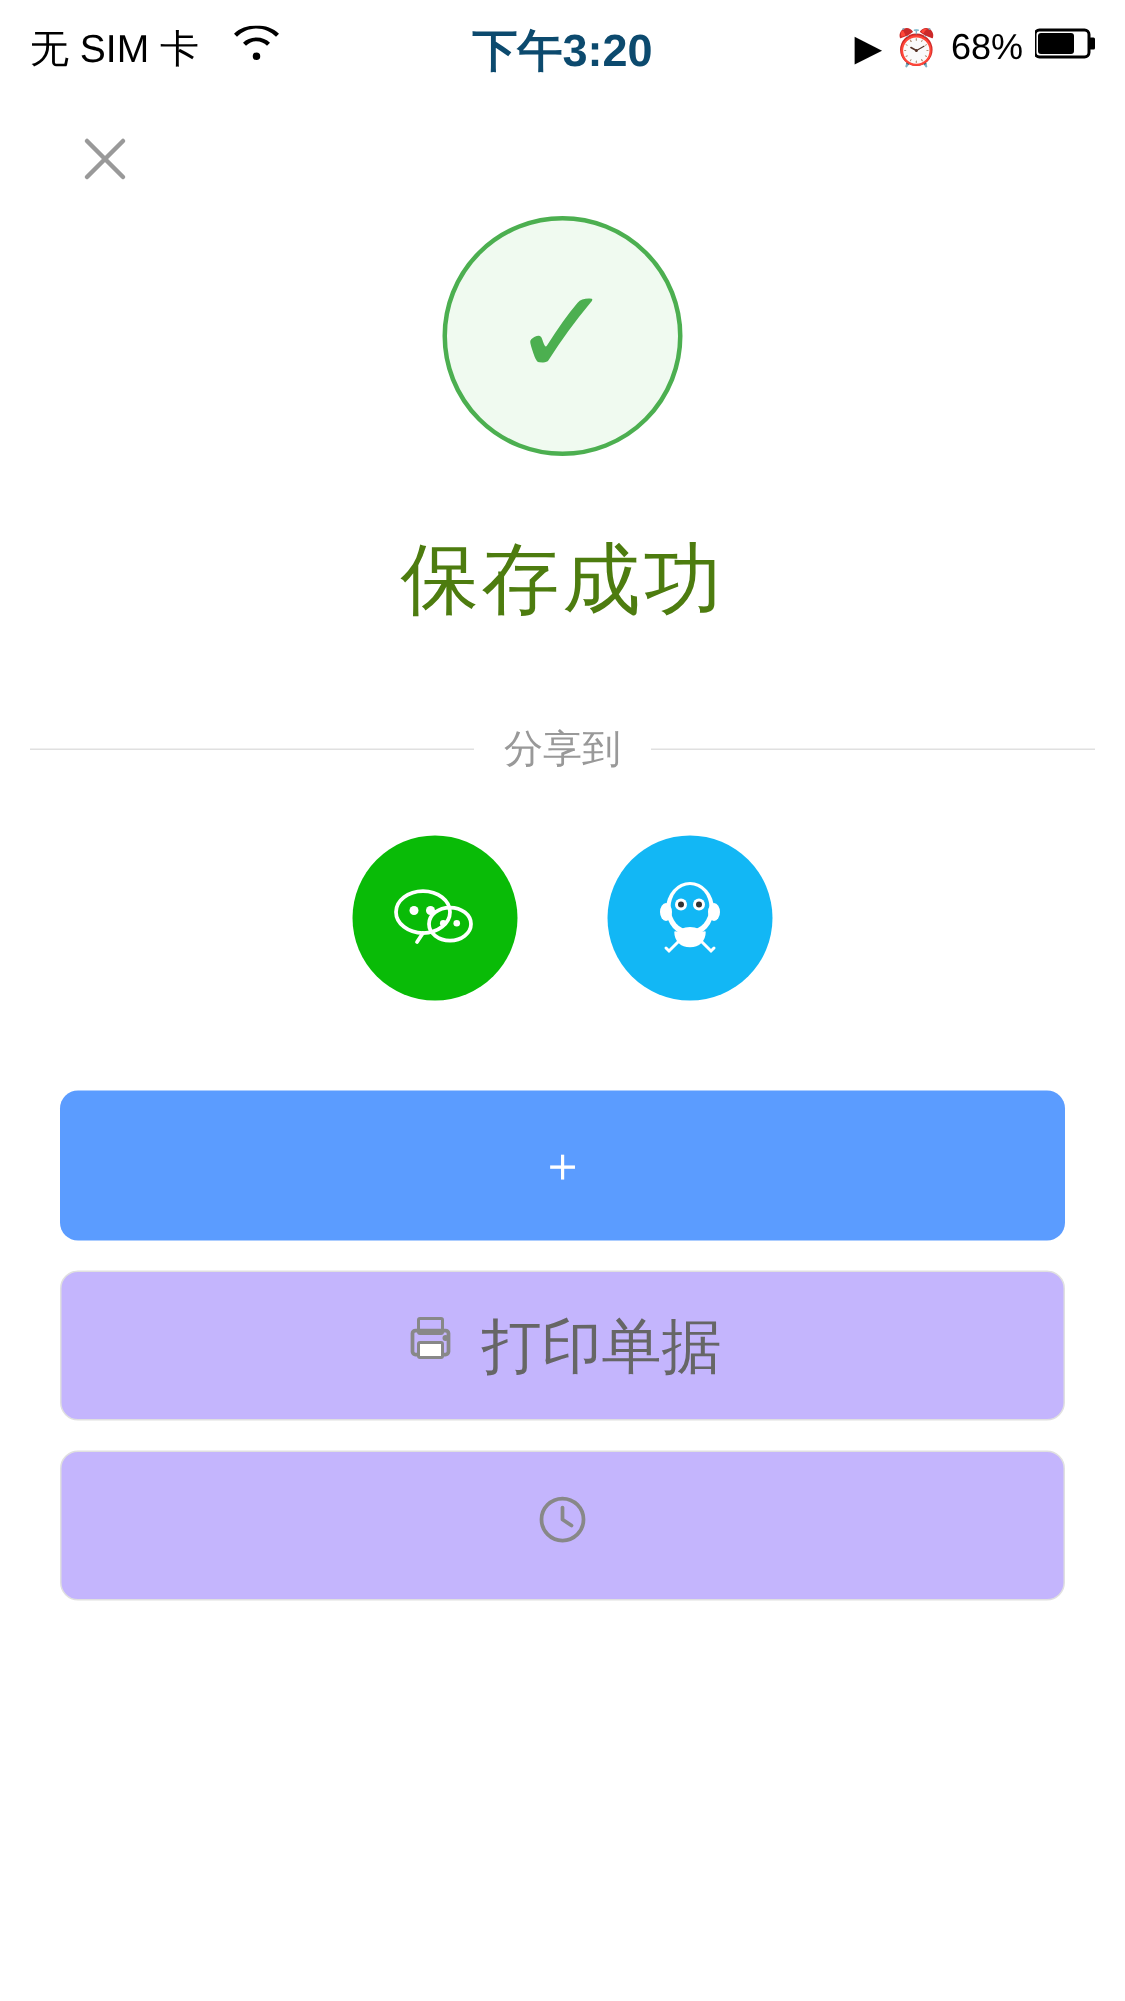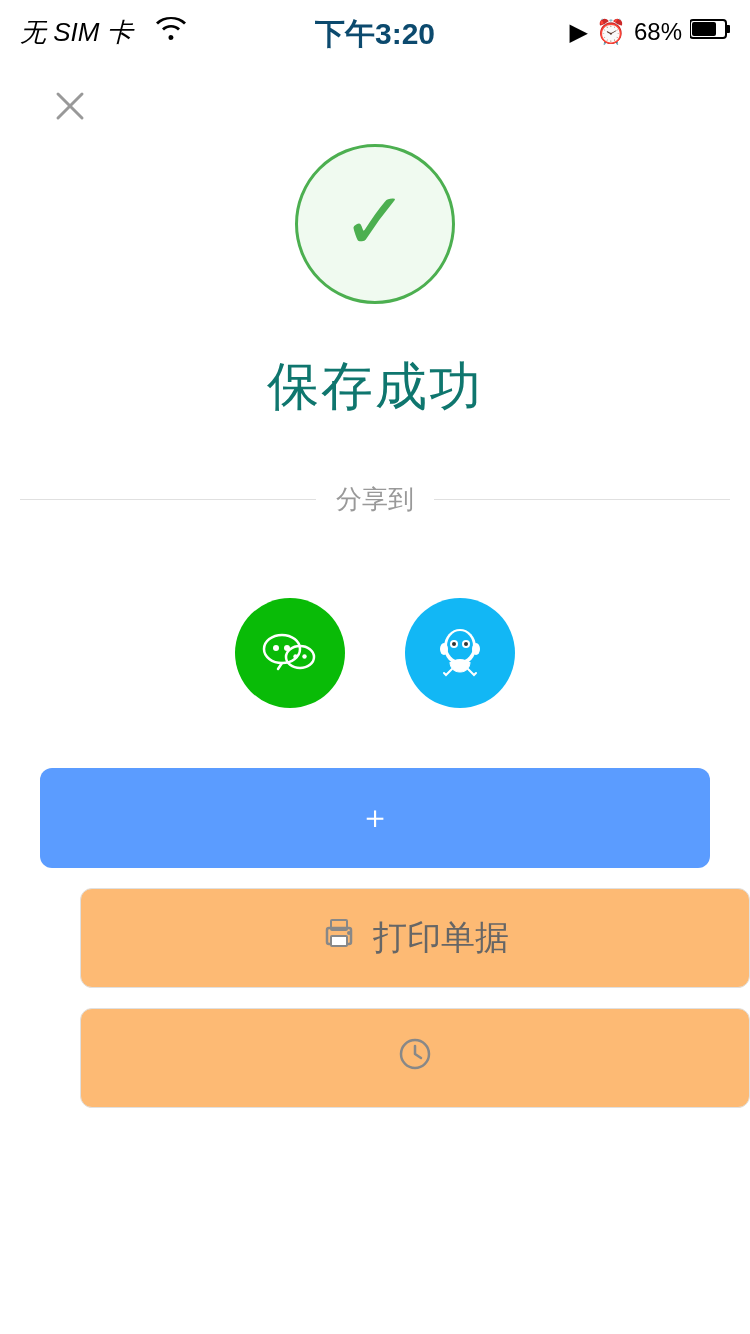--- a/index.html
+++ b/index.html
@@ -29,21 +29,20 @@
       background: #ffffff;
     }
 
     .status-left {
       display: flex;
       align-items: center;
       gap: 23px;
       font-size: 26px;
       font-weight: 500;
       color: #000;
-      font-style: italic;
     }
 
     .status-center {
       font-size: 30px;
       font-weight: 600;
       color: #0c4a6e;
       position: absolute;
       left: 50%;
       transform: translateX(-50%);
       top: 14px;
@@ -100,34 +99,33 @@
       color: #4CAF50;
       font-size: 80px;
       line-height: 1;
       margin-top: -4px;
     }
 
     
     .success-title {
       font-size: 52px;
       font-weight: 500;
-      color: #0f766e;
+      color: #4d7c0f;
       margin-bottom: 60px;
       letter-spacing: 2px;
     }
 
     
     .share-section {
       width: 100%;
       position: relative;
       display: flex;
       flex-direction: column;
       align-items: center;
       margin-bottom: 60px;
-      gap: 41px;
     }
 
     .share-divider {
       width: 100%;
       display: flex;
       align-items: center;
       justify-content: center;
       margin-bottom: 40px;
     }
 
@@ -195,32 +193,31 @@
       display: flex;
       align-items: center;
       justify-content: center;
       gap: 16px;
       font-weight: 400;
     }
 
     .btn-secondary {
       width: 100%;
       height: 100px;
-      background: #fdba74;
+      background: #c4b5fd;
       border: 1.5px solid #e0e0e0;
       border-radius: 12px;
-      font-size: 34px;
+      font-size: 40px;
       color: #666666;
       cursor: pointer;
       display: flex;
       align-items: center;
       justify-content: center;
       gap: 16px;
       font-weight: 400;
-      margin-left: 40px;
     }
 
     .btn-icon {
       font-size: 32px;
     }
 
     
     .wechat-svg {
       width: 64px;
       height: 64px;

